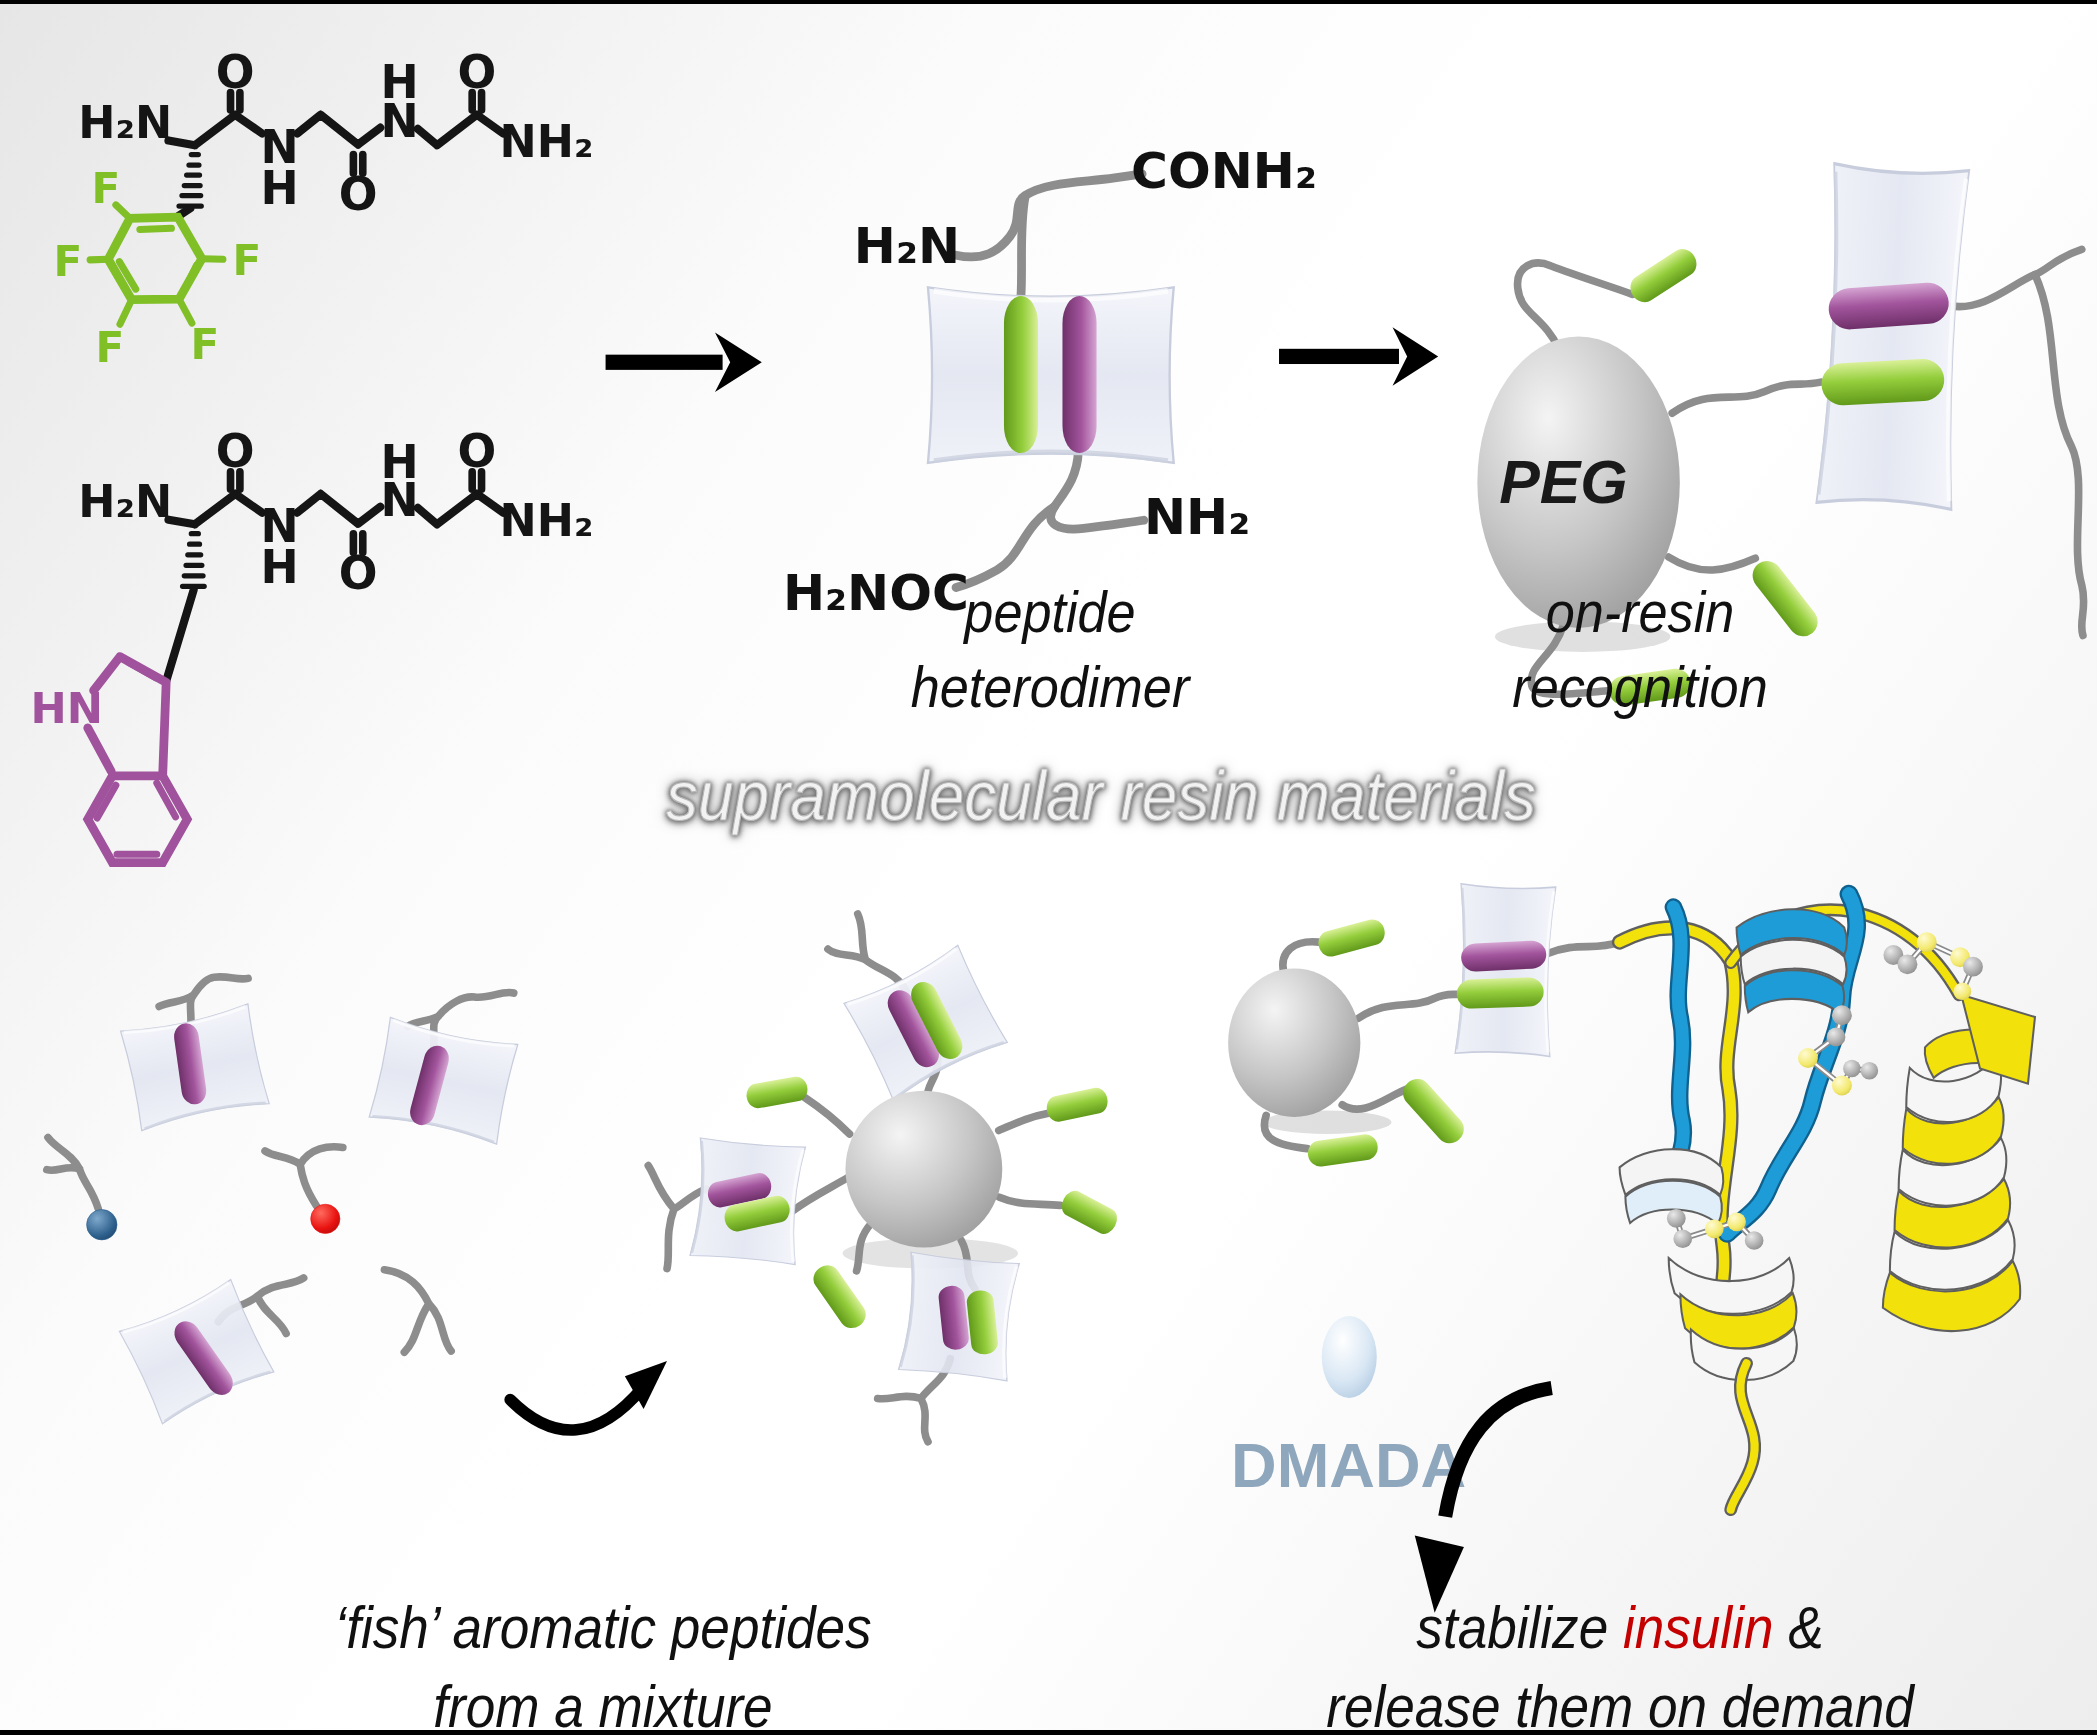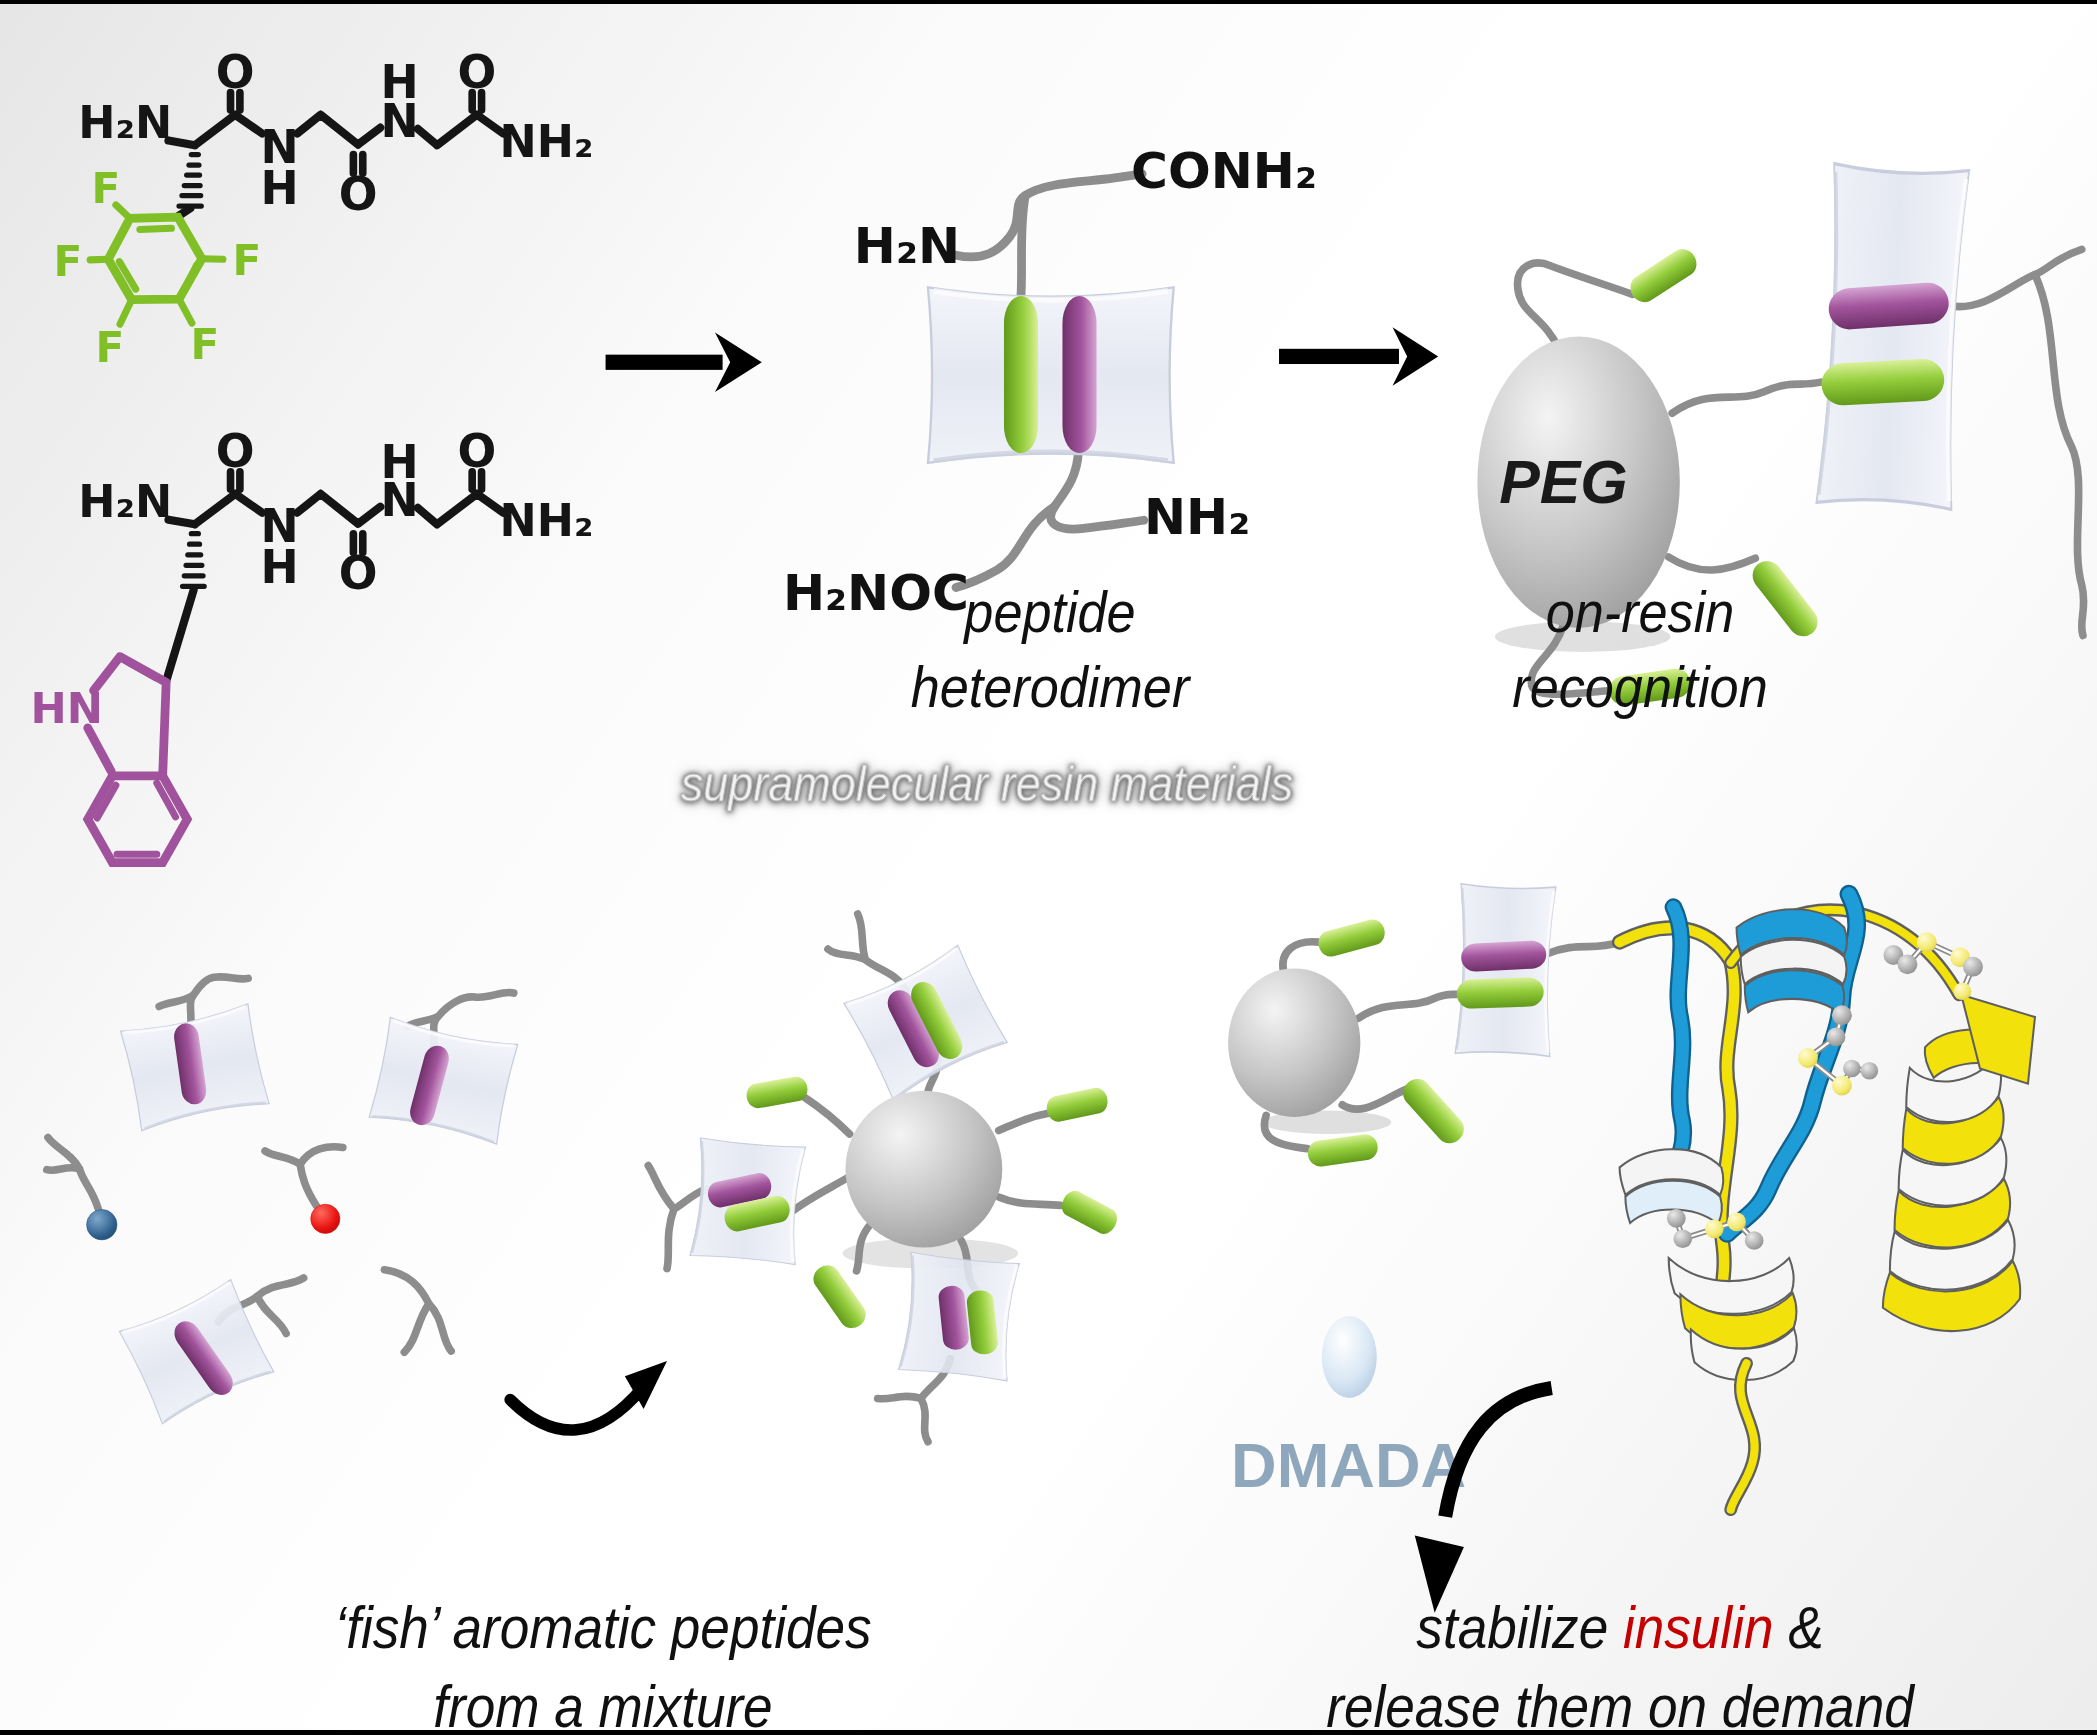--- a/index.html
+++ b/index.html
@@ -10,21 +10,21 @@
   .edge{position:absolute;left:0;width:2097px;background:#000;}
   #edge-top{top:0;height:3.5px;}
   #edge-bottom{top:1730px;height:5.3px;}
   svg{position:absolute;left:0;top:0;}
   .cap{position:absolute;text-align:center;font-style:italic;font-weight:normal;color:#101010;white-space:nowrap;}
   .cap .inner{display:inline-block;transform:scaleX(.9);transform-origin:center top;}
   #cap-het{left:1050px;top:574px;font-size:58px;line-height:1.30;transform:translateX(-50%);}
   #cap-resin{left:1640px;top:574px;font-size:58px;line-height:1.30;transform:translateX(-50%);}
   #cap-fish{left:603px;top:1589px;font-size:59px;line-height:1.34;transform:translateX(-50%);}
   #cap-ins{left:1620px;top:1589px;font-size:59px;line-height:1.34;transform:translateX(-50%);}
-  #headline{left:987px;top:755px;font-size:50px;transform:translateX(-50%);
+  #headline{left:1101px;top:755px;font-size:71px;transform:translateX(-50%);
     color:#f2f2f2;-webkit-text-stroke:1.2px #b9b9b9;
     text-shadow:0 0 5.9px #6e6e6e,0 0 5.9px #747474,0 0 13px #7c7c7c,0 2.3px 8.2px #6a6a6a;}
   .red{color:#c40000;}
 </style>
 </head>
 <body>
 
 <div id="canvas">
   <div id="edge-top" class="edge"></div>
   <div id="edge-bottom" class="edge"></div>

